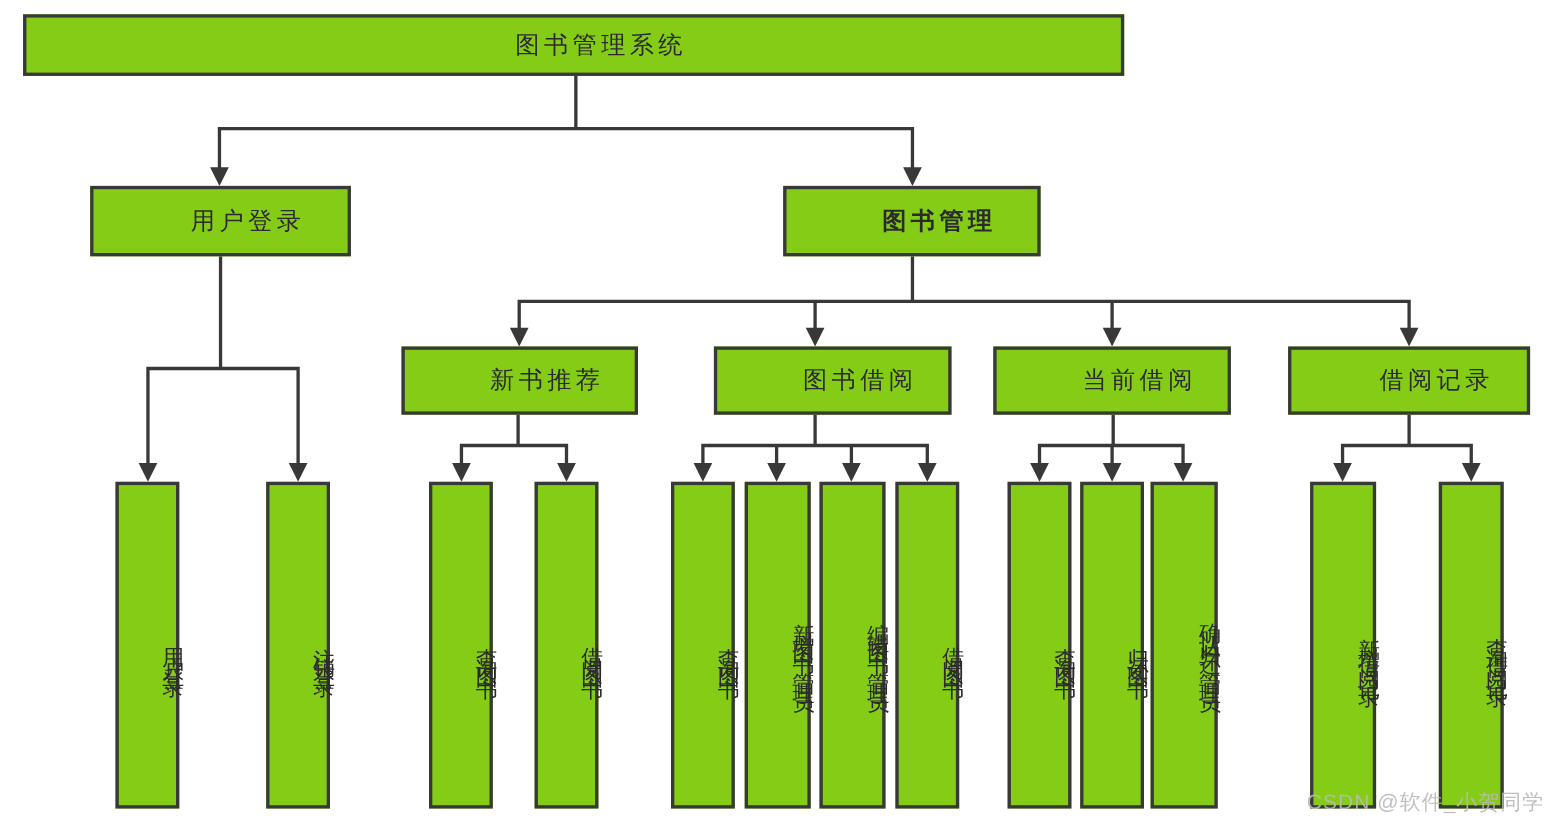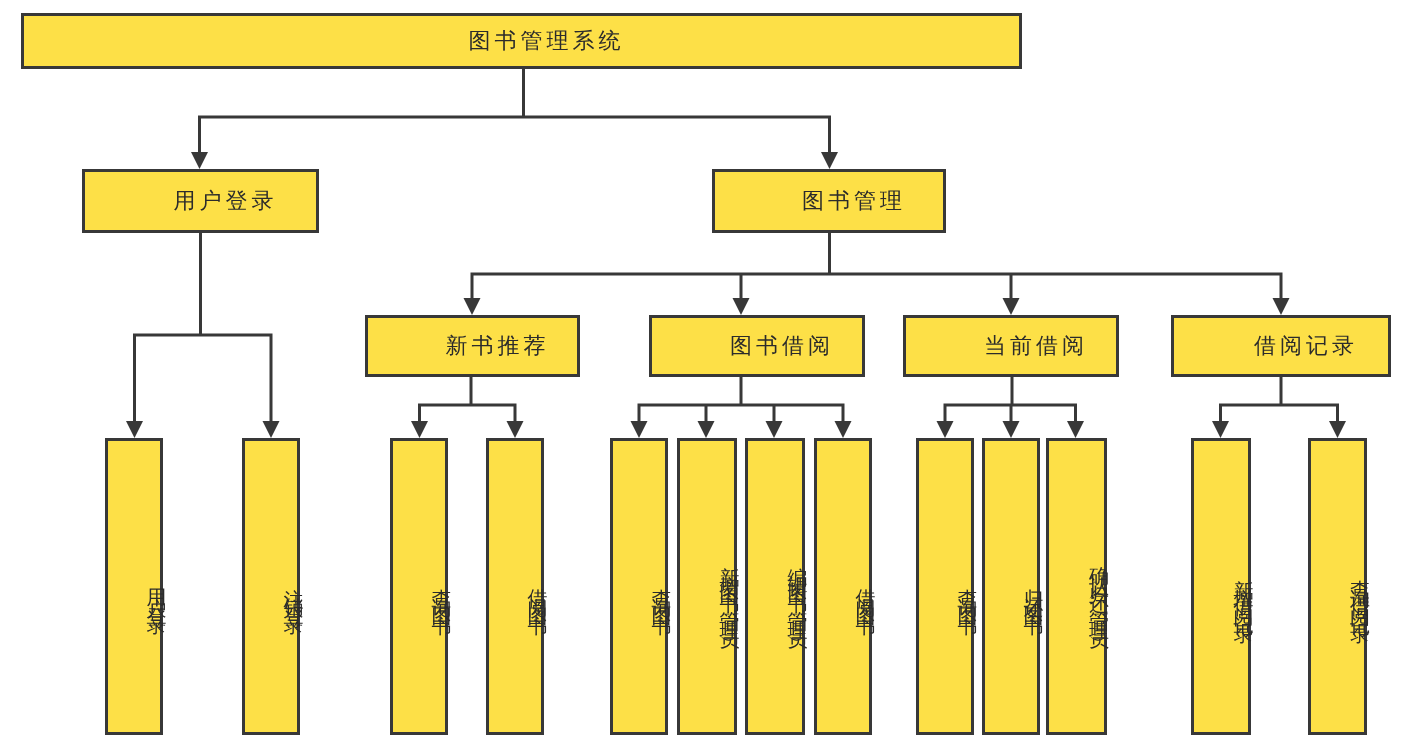--- a/index.html
+++ b/index.html
@@ -13,21 +13,21 @@
   }
   #connectors {
     position: absolute;
     left: 0; top: 0;
     z-index: 0;
   }
   .box {
     position: absolute;
     box-sizing: border-box;
     border: 3px solid #383838;
-    background: #fde047;
+    background: #84cc16;
     display: flex;
     align-items: center;
     justify-content: center;
     z-index: 1;
     color: #2b2b2b;
     padding-left: 46px;
   }
   .box.h span {
     font-size: 22px;
     letter-spacing: 4px;
@@ -37,21 +37,21 @@
   .box.v span {
     writing-mode: vertical-rl;
     text-orientation: mixed;
     font-size: 20px;
     letter-spacing: 9px;
     line-height: 1;
     margin-bottom: -9px; 
   }
   .lvl1 { left: 21px;   top: 13px;  width: 1001px; height: 56px; }
   .lvl2a{ left: 82px;   top: 169px; width: 237px;  height: 64px; }
-  .lvl2b{ left: 712px;  top: 169px; width: 234px;  height: 64px; }
+  .lvl2b{ left: 712px;  top: 169px; width: 234px;  height: 64px; font-weight: bold; }
   .lvl3a{ left: 365px;  top: 315px; width: 215px;  height: 62px; align-items: center; }
   .lvl3b{ left: 649px;  top: 315px; width: 216px;  height: 62px; }
   .lvl3c{ left: 903px;  top: 315px; width: 216px;  height: 62px; }
   .lvl3d{ left: 1171px; top: 315px; width: 220px;  height: 62px; }
   .leaf { top: 438px; width: 58px; height: 297px; }
   .lf1 { left: 105px; }  .lf2 { left: 242px; }
   .lf3 { left: 390px; }  .lf4 { left: 486px; }
   .lf5 { left: 610px; }  .lf6 { left: 677px; width: 60px; }
   .lf7 { left: 745px; width: 60px; }  .lf8 { left: 814px; }
   .lf9 { left: 916px; }  .lf10{ left: 982px; }
@@ -188,14 +188,15 @@
   <div class="box v leaf lf11">
     <span>确认归还（管理员）</span>
   </div>
   <div class="box v leaf lf12">
     <span>新增借阅记录</span>
   </div>
   <div class="box v leaf lf13">
     <span>查询借阅记录</span>
   </div>
 
+  <div id="watermark">CSDN @软件_小贺同学</div>
 
 </div>
 
 </body></html>

